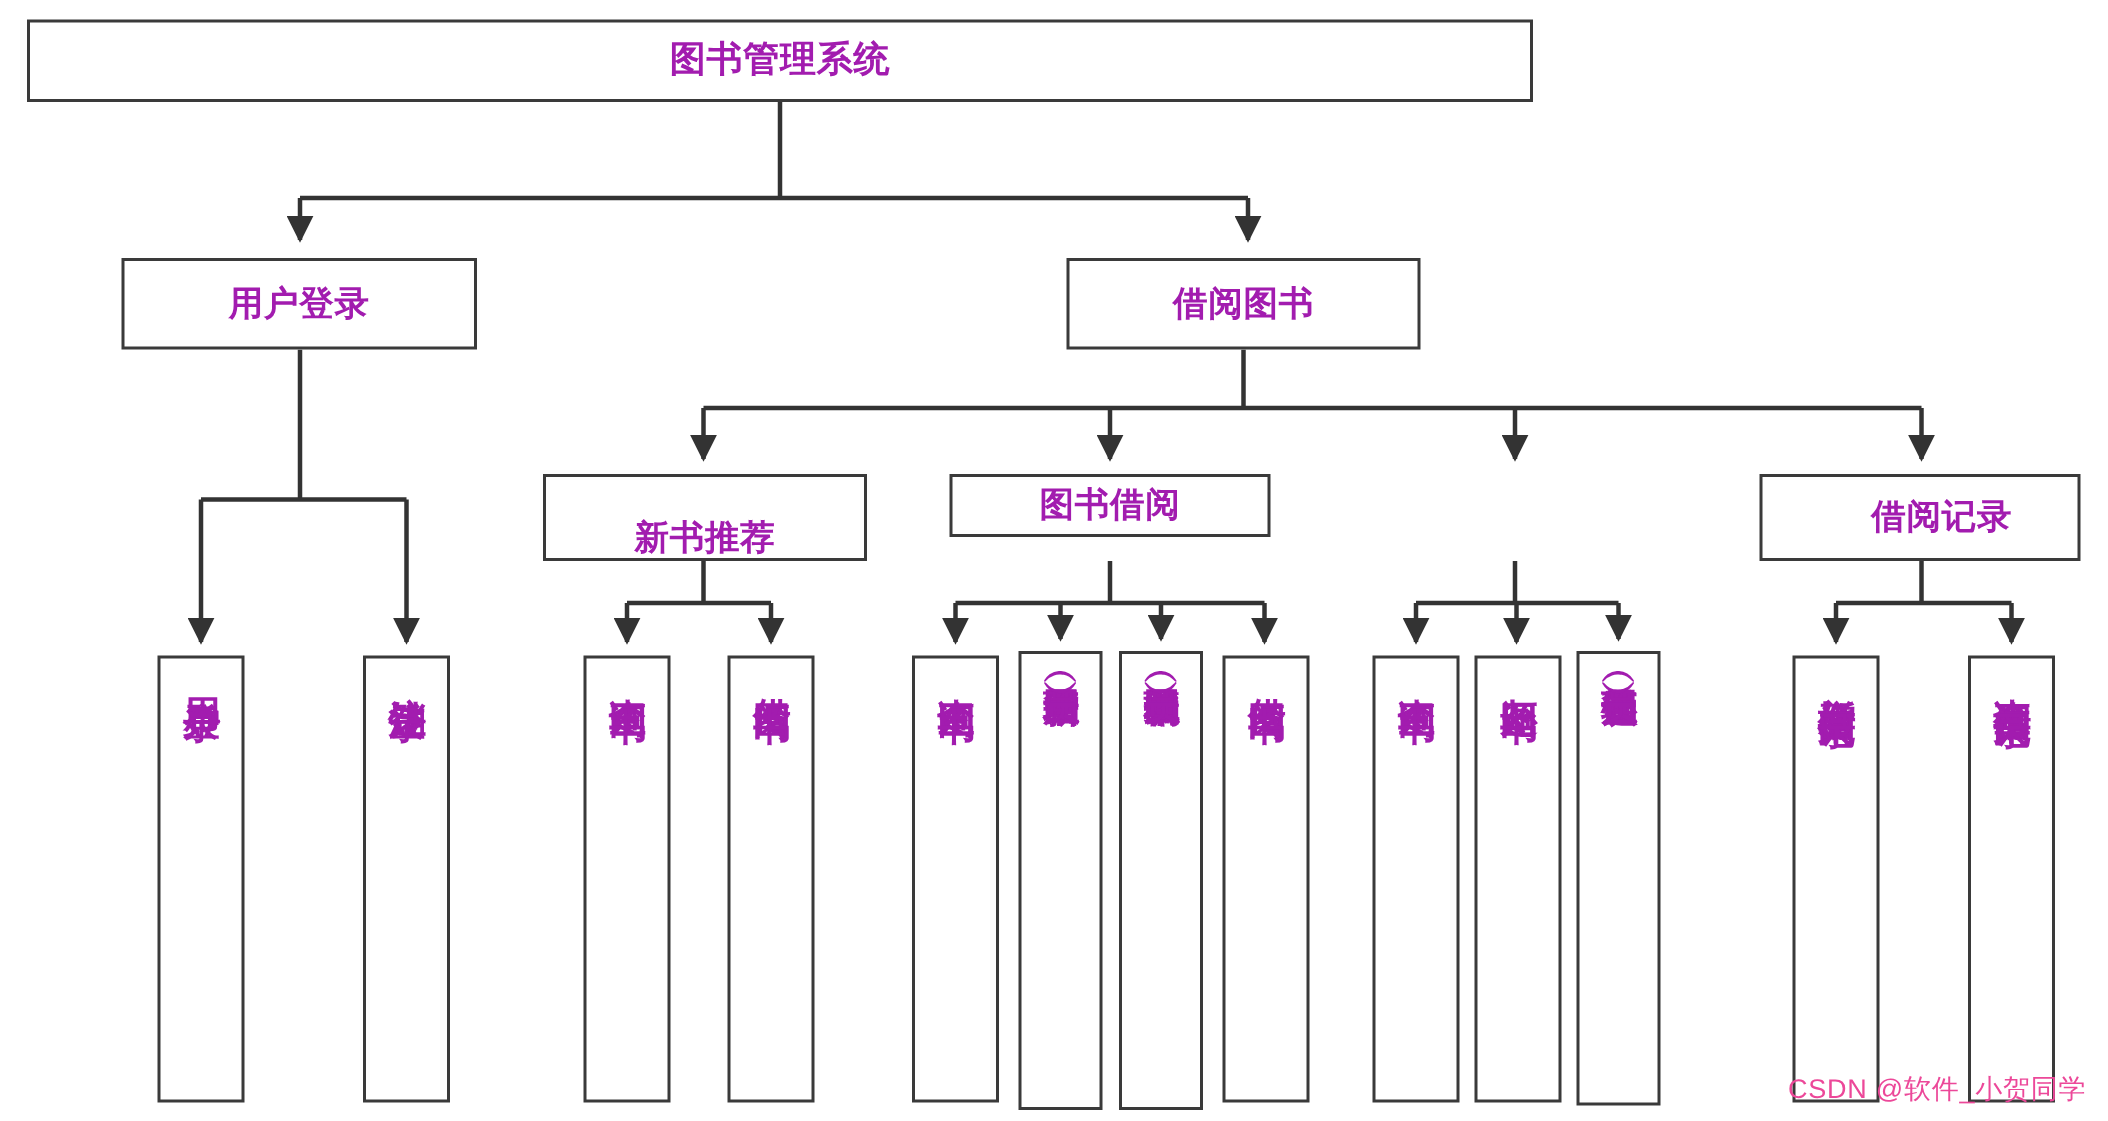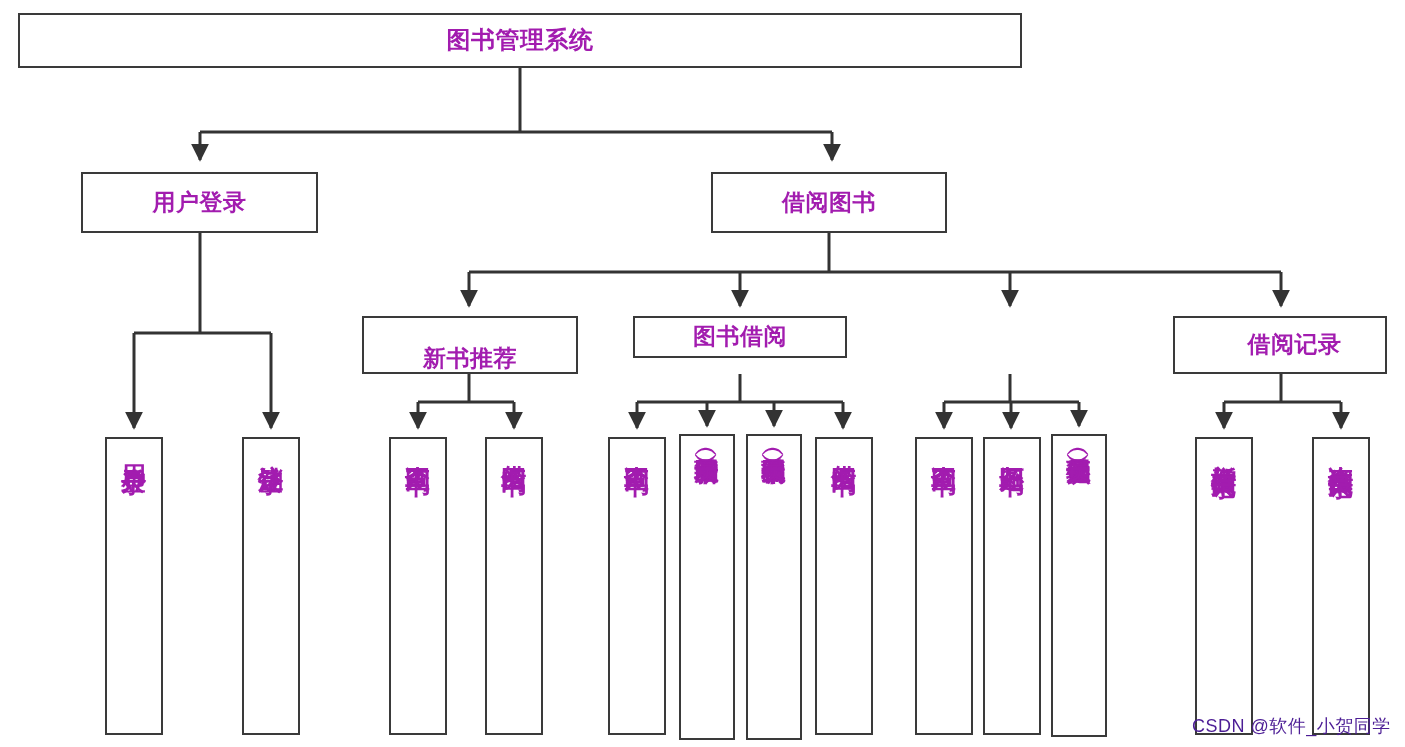--- a/index.html
+++ b/index.html
@@ -66,21 +66,21 @@
   }
   .node.vert.tall {
     padding-top: 4px;
   }
   .node.vert.tall .label {
     font-size: 24px;
     letter-spacing: 0px;
   }
   .watermark {
     position: absolute;
-    color: #4c1d95;
+    color: #ec4899;
     font-size: 18px;
     white-space: nowrap;
     letter-spacing: 0.5px;
     pointer-events: none;
   }
 </style>
 </head>
 <body>
 
 <div id="diagram-canvas">

